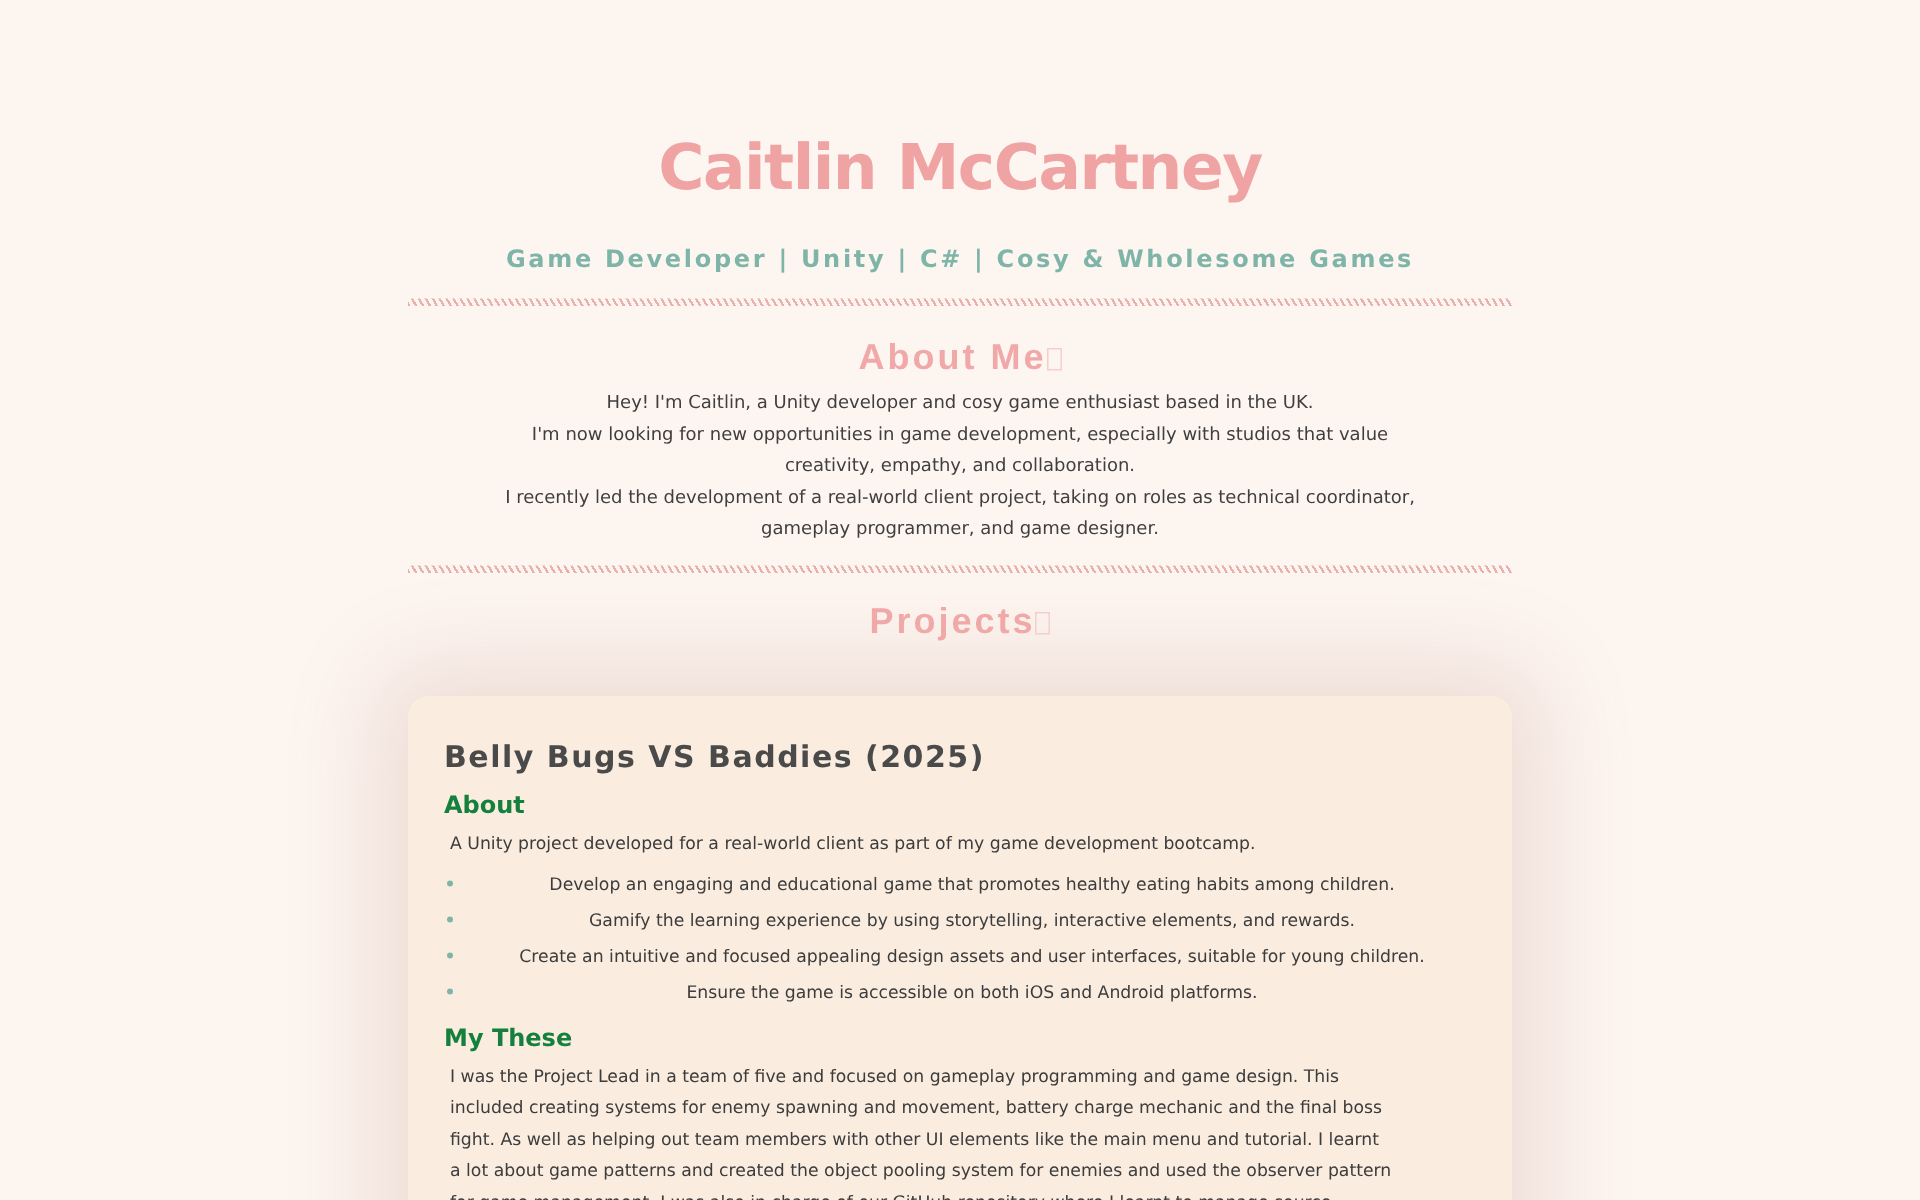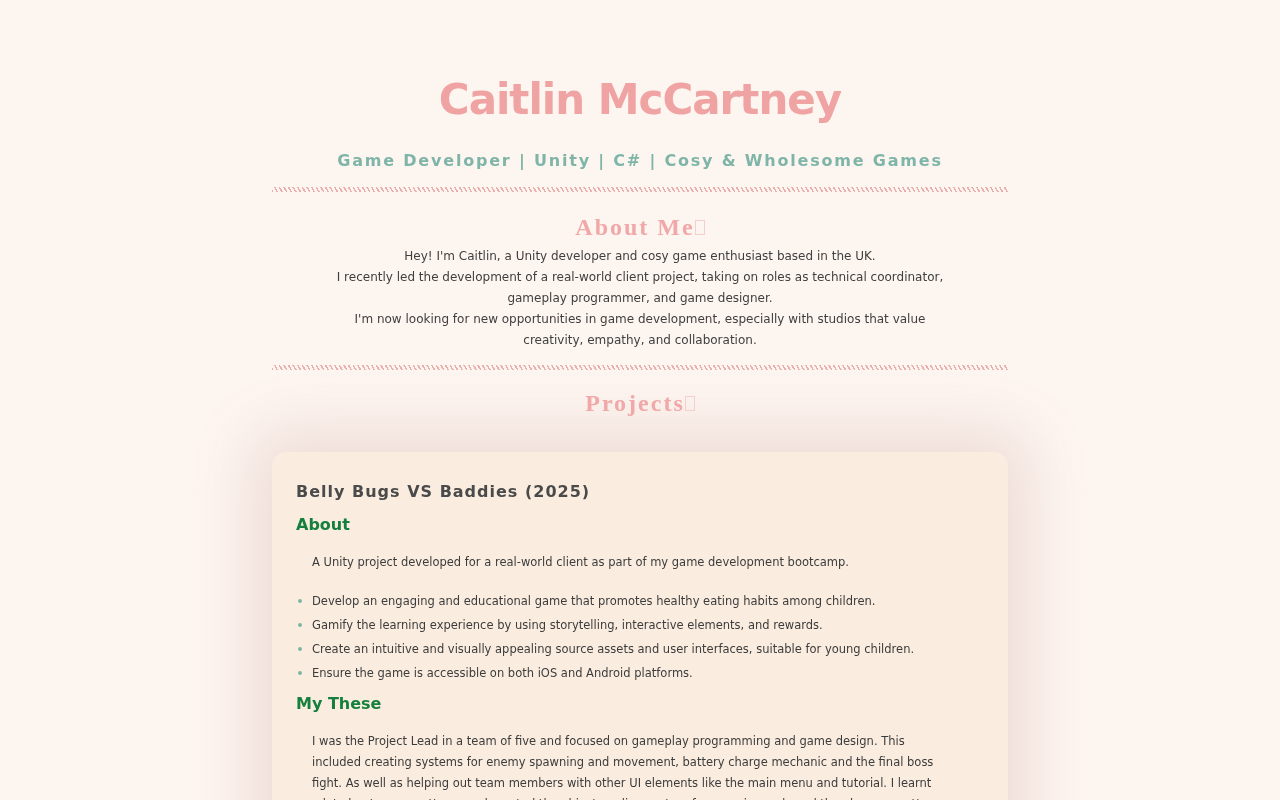--- a/index.html
+++ b/index.html
@@ -6,90 +6,90 @@
     body {
       width: 1280px; height: 800px; overflow: hidden;
       background: #fdf5f0;
       font-family: "DejaVu Sans", sans-serif;
       color: #444;
     }
     .page { width: 736px; margin: 0 auto; padding-top: 72px; text-align: center; }
     .name {
       font-family: "DejaVu Sans", sans-serif;
       font-weight: bold; font-size: 42px; letter-spacing: -1px;
-      color: #f0a3a3; margin: 0; line-height: 56px;
+      color: #f0a3a3; margin: 12px; line-height: 56px;
     }
     .tagline {
       font-family: "DejaVu Sans", sans-serif;
       font-size: 16px; letter-spacing: 1.8px; color: #7fb5a8;
       margin-top: 22px; line-height: 22px; font-weight: bold;
     }
     .divider {
       height: 5px; margin: 15px 0 0 0;
       background: repeating-linear-gradient(60deg, #eab0ae 0 1.5px, transparent 1.5px 4px);
     }
     .section-title {
-      font-family: Liberation Serif, serif;
+      font-family: Liberation Sans, sans-serif;
       font-size: 24px; letter-spacing: 2px; color: #f0a8a8; font-weight: 600;
       line-height: 30px; margin-top: 20px;
       display: inline-flex; align-items: center; 
     }
     .tofu { display: inline-block; width: 10px; height: 15px; border: 1px solid #f4cfcc; box-sizing: border-box; }
     .about-text { font-size: 12px; line-height: 21px; color: #3f3f3f; margin-top: 4px; padding: 0 60px; }
     .about-text p { margin: 0; }
     .projects-title { margin-top: 18px; }
     .card {
       margin-top: 34px; text-align: left;
       background: #faede0; border-radius: 14px;
       padding: 26px 24px 0 24px; height: 380px;
       box-shadow: 0 0 60px 20px rgba(180,130,120,0.22);
     }
-    .card-title { font-size: 16px; letter-spacing: 1px; color: #4a4a4a; margin: 0; line-height: 28px; }
+    .card-title { font-size: 20px; letter-spacing: 1px; color: #4a4a4a; margin: 0; line-height: 28px; }
     .card-h { font-size: 16px; font-weight: bold; color: #15803d; margin: 8px 0 2px 0; line-height: 22px; }
-    .card p { font-size: 11.5px; line-height: 21px; margin: 16px; color: #3c3c3c; }
-    .card ul { margin: 2px 0 0 0; padding-left: 16px; list-style: none; }
+    .card p { font-size: 11.5px; line-height: 21px; margin: 4px; color: #3c3c3c; }
+    .card ul { margin: 2px 0 0 0; padding-left: 16px; list-style: none; text-align: center; }
     .card li { font-size: 11.5px; line-height: 24px; color: #3c3c3c; position: relative; }
     .card li::before { content: ""; position: absolute; left: -14px; top: 10px; width: 4px; height: 4px; border-radius: 50%; background: #7fb5a8; }
     .role-text { width: 630px; }
   </style>
 </head>
 <body>
 
 <div class="page">
   <h1 class="name">Caitlin McCartney</h1>
   <div class="tagline">Game Developer | Unity | C# | Cosy &amp; Wholesome Games</div>
   <div class="divider"></div>
 
   <section>
     <div class="section-title">
       <span>About Me</span>
       <span class="tofu"></span>
     </div>
     <div class="about-text">
       <p>Hey! I'm Caitlin, a Unity developer and cosy game enthusiast based in the UK.</p>
+      <p>I'm now looking for new opportunities in game development, especially with studios that value creativity, empathy, and collaboration.</p>
       <p>I recently led the development of a real-world client project, taking on roles as technical coordinator, gameplay programmer, and game designer.</p>
-      <p>I'm now looking for new opportunities in game development, especially with studios that value creativity, empathy, and collaboration.</p>
     </div>
   </section>
 
   <div class="divider" style="margin-top:14px;"></div>
 
   <section>
     <div class="section-title projects-title">
       <span>Projects</span>
       <span class="tofu"></span>
     </div>
 
     <div class="card">
       <h2 class="card-title">Belly Bugs VS Baddies (2025)</h2>
       <h3 class="card-h">About</h3>
       <p>A Unity project developed for a real-world client as part of my game development bootcamp.</p>
       <ul>
         <li>Develop an engaging and educational game that promotes healthy eating habits among children.</li>
         <li>Gamify the learning experience by using storytelling, interactive elements, and rewards.</li>
-        <li>Create an intuitive and visually appealing source assets and user interfaces, suitable for young children.</li>
+        <li>Create an intuitive and focused appealing design assets and user interfaces, suitable for young children.</li>
         <li>Ensure the game is accessible on both iOS and Android platforms.</li>
       </ul>
       <h3 class="card-h">My These</h3>
       <p class="role-text">I was the Project Lead in a team of five and focused on gameplay programming and game design. This included creating systems for enemy spawning and movement, battery charge mechanic and the final boss fight. As well as helping out team members with other UI elements like the main menu and tutorial. I learnt a lot about game patterns and created the object pooling system for enemies and used the observer pattern for game management. I was also in charge of our GitHub repository where I learnt to manage source control and establish best practices to avoid merge conflicts.</p>
     </div>
   </section>
 </div>
 
 </body></html>

